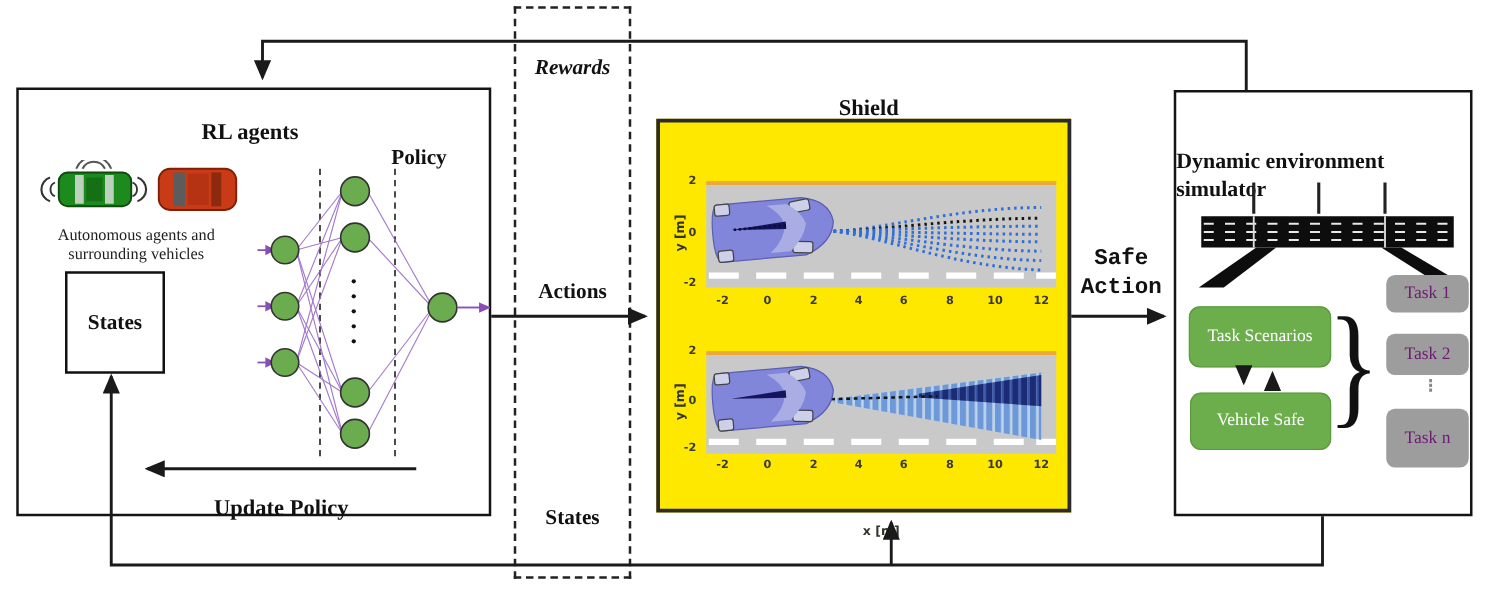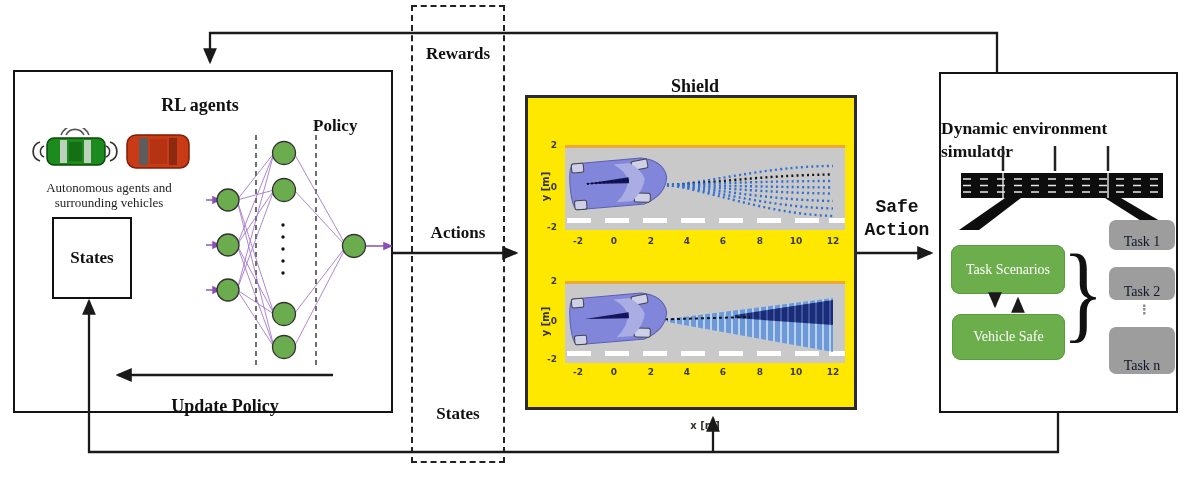--- a/index.html
+++ b/index.html
@@ -38,22 +38,22 @@
   
   .safe-action{left:856px;top:184px;width:82px;text-align:center;font-size:18px;line-height:23px;font-family:Liberation Mono, monospace;}
   
   #sim-box{left:939px;top:72px;width:239px;height:341px;}
   .sim-title{position:absolute;left:0;top:6px;width:100%;text-align:left;
              font:700 17.5px "Liberation Serif",serif;color:#111;line-height:23px;margin-top:37px;}
   .road{position:absolute;left:16px;top:64px;}
   .gbox{position:absolute;background:#6CAE4C;border-radius:9px;color:#fff;
         display:flex;align-items:center;justify-content:center;
         font:400 14px "Liberation Serif",serif;box-shadow:0 0 0 1px #5d9b40 inset;}
-  .task{position:absolute;background:#9D9D9D;border-radius:7px;color:#0f172a;
-        display:flex;align-items:flex-end;justify-content:center;font:400 14px "Liberation Serif",serif;}
+  .task{position:absolute;background:#9D9D9D;border-radius:7px;color:#701a75;
+        display:flex;align-items:center;justify-content:center;font:400 14px "Liberation Serif",serif;}
   .brace{position:absolute;left:116px;top:160px;font:400 108px "Liberation Serif",serif;color:#111;
          transform:scaleX(0.8);line-height:118px;}
   .tdots{position:absolute;left:197px;top:228px;font:700 13px "DejaVu Sans",sans-serif;color:#888;}
   
   #connectors{position:absolute;left:0;top:0;z-index:9;pointer-events:none;}
 </style>
 </head>
 <body>
 
 <div id="canvas">
@@ -162,21 +162,21 @@
       <g stroke="#8a4fb5" stroke-width="1.5">
         <line x1="164" y1="116" x2="182" y2="116"></line>
           <polygon points="182,113 189,116 182,119" fill="#8a4fb5"></polygon>
       </g>
     </svg>
 
     <div class="lbl update-policy">Update Policy</div>
   </div>
 
   <div id="bus">
-    <div class="bus-lbl" style="top:37px;">Rewards</div>
+    <div class="bus-lbl" style="top:37px;font-style:italic;">Rewards</div>
     <div class="bus-lbl" style="top:216px;">Actions</div>
     <div class="bus-lbl" style="top:397px;">States</div>
   </div>
 
   <div class="lbl shield-title">Shield</div>
   <div id="shield">
 
     <div class="plot-area" style="left:37px;top:47px;width:280px;height:85px;">
       <svg width="280" height="82" viewBox="0 0 280 82">
         <g fill="#fff">

